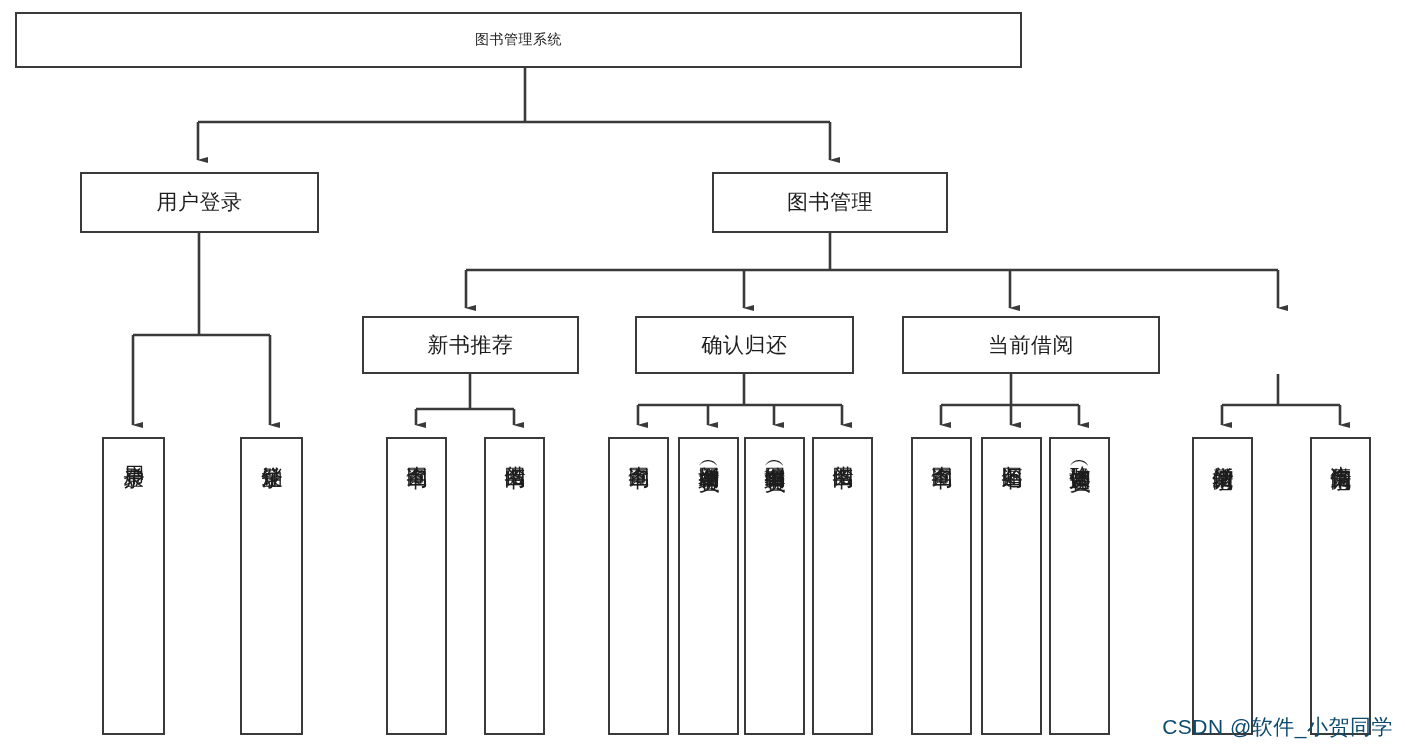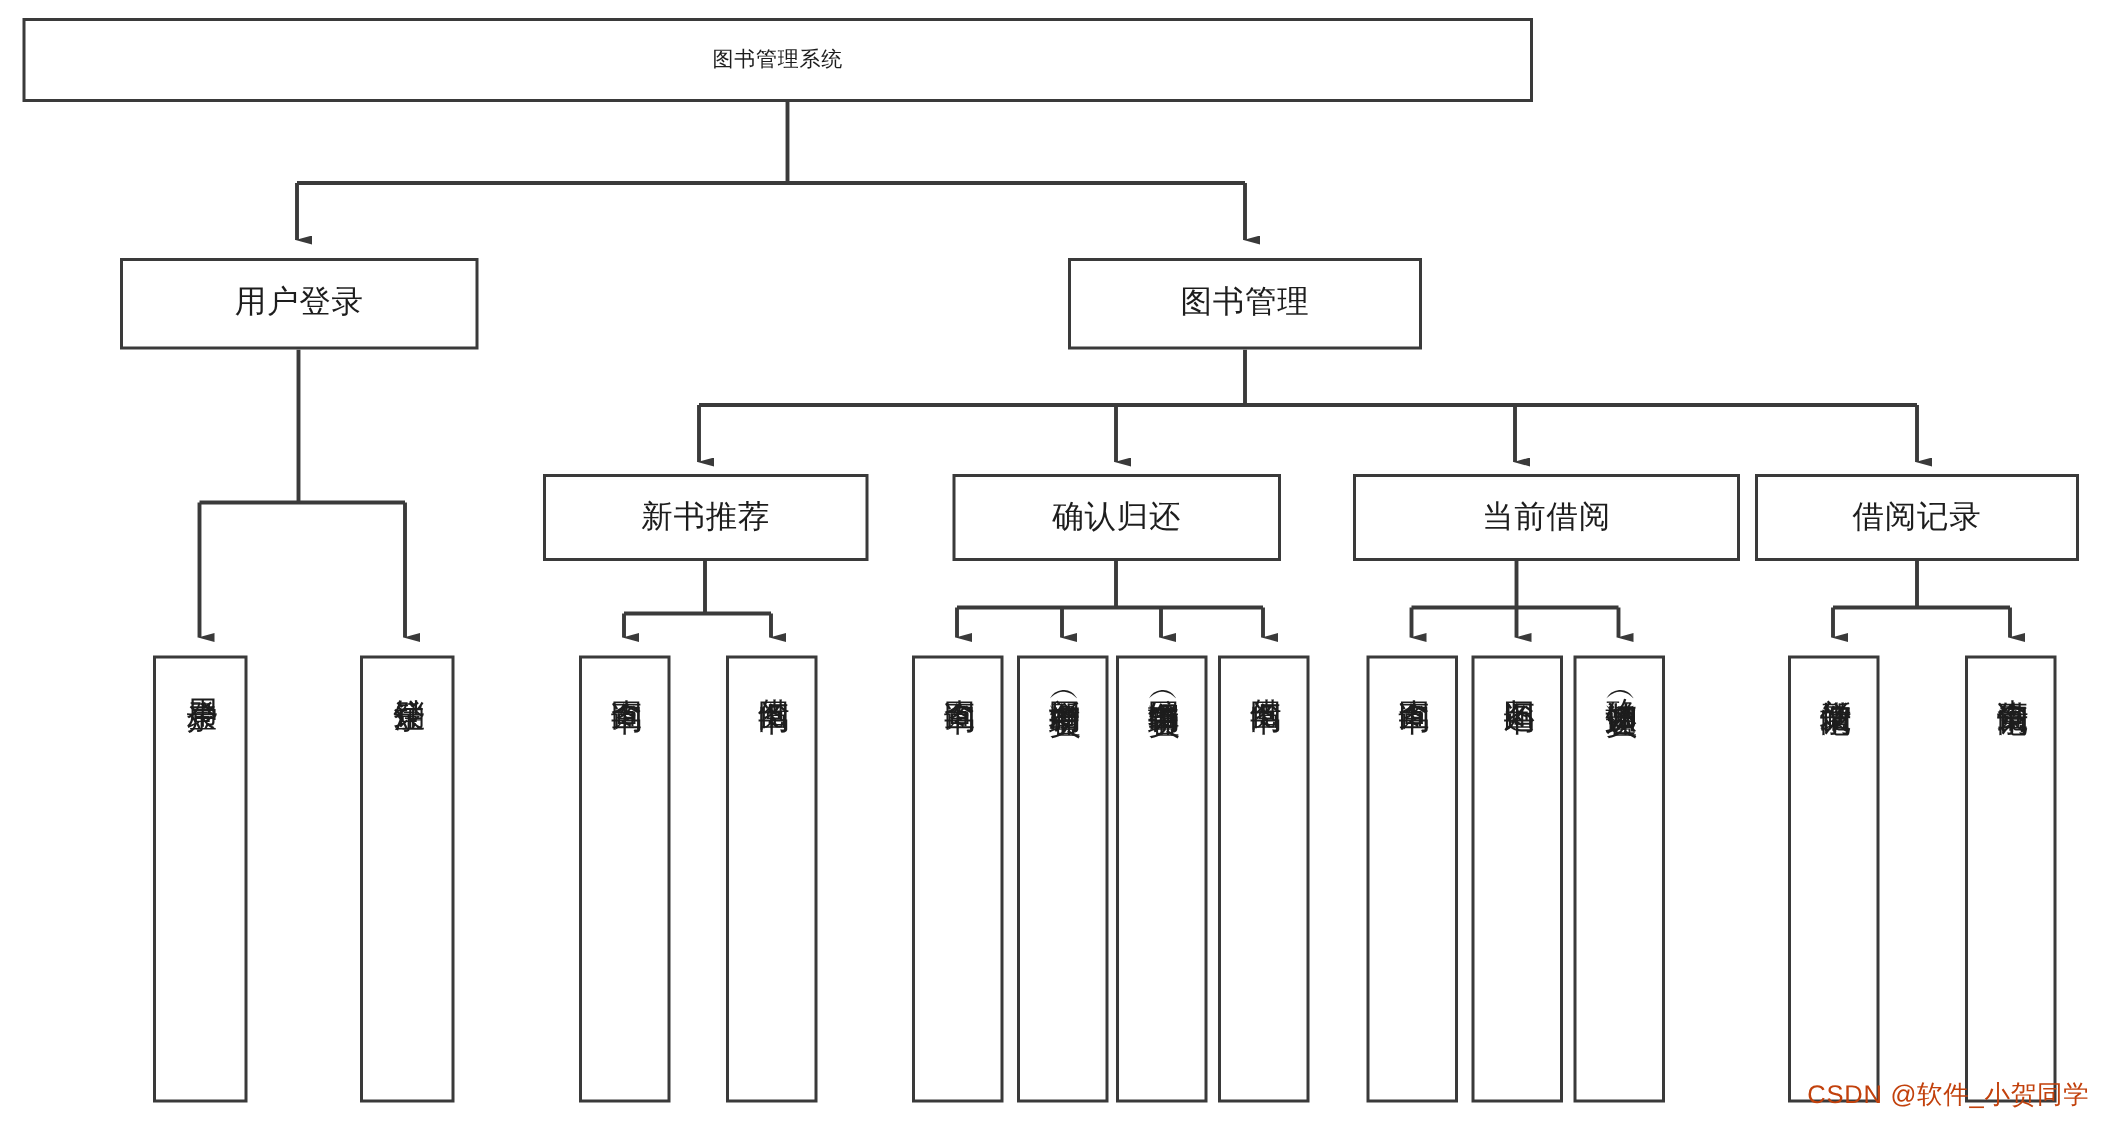--- a/index.html
+++ b/index.html
@@ -62,22 +62,22 @@
     font-size: 21px;
     line-height: 1.18;
     letter-spacing: 1px;
     white-space: normal;
     max-height: 285px;
   }
   .watermark {
     position: absolute;
     right: 12px;
     bottom: 6px;
-    font-size: 17px;
-    color: #c2410c;
+    font-size: 21px;
+    color: #0c4a6e;
     letter-spacing: 0.5px;
     z-index: 5;
     user-select: none;
   }
 </style>
 </head>
 <body>
 
 <div id="canvas">
 
@@ -144,23 +144,20 @@
 
   <div class="node horizontal" style="left:362px; top:316px; width:217px; height:58px;">
     <span class="node-label">新书推荐</span>
   </div>
   <div class="node horizontal" style="left:635px; top:316px; width:219px; height:58px;">
     <span class="node-label">确认归还</span>
   </div>
   <div class="node horizontal" style="left:902px; top:316px; width:258px; height:58px;">
     <span class="node-label">当前借阅</span>
   </div>
-  <div class="node horizontal" style="left:1170px; top:316px; width:216px; height:58px;">
-    <span class="node-label">借阅记录</span>
-  </div>
 
   <div class="node vertical" style="left:102px; top:437px; width:63px; height:298px;">
     <span class="node-label">用户登录</span>
   </div>
   <div class="node vertical" style="left:240px; top:437px; width:63px; height:298px;">
     <span class="node-label">注销登录</span>
   </div>
 
   <div class="node vertical" style="left:386px; top:437px; width:61px; height:298px;">
     <span class="node-label">查询图书</span>

